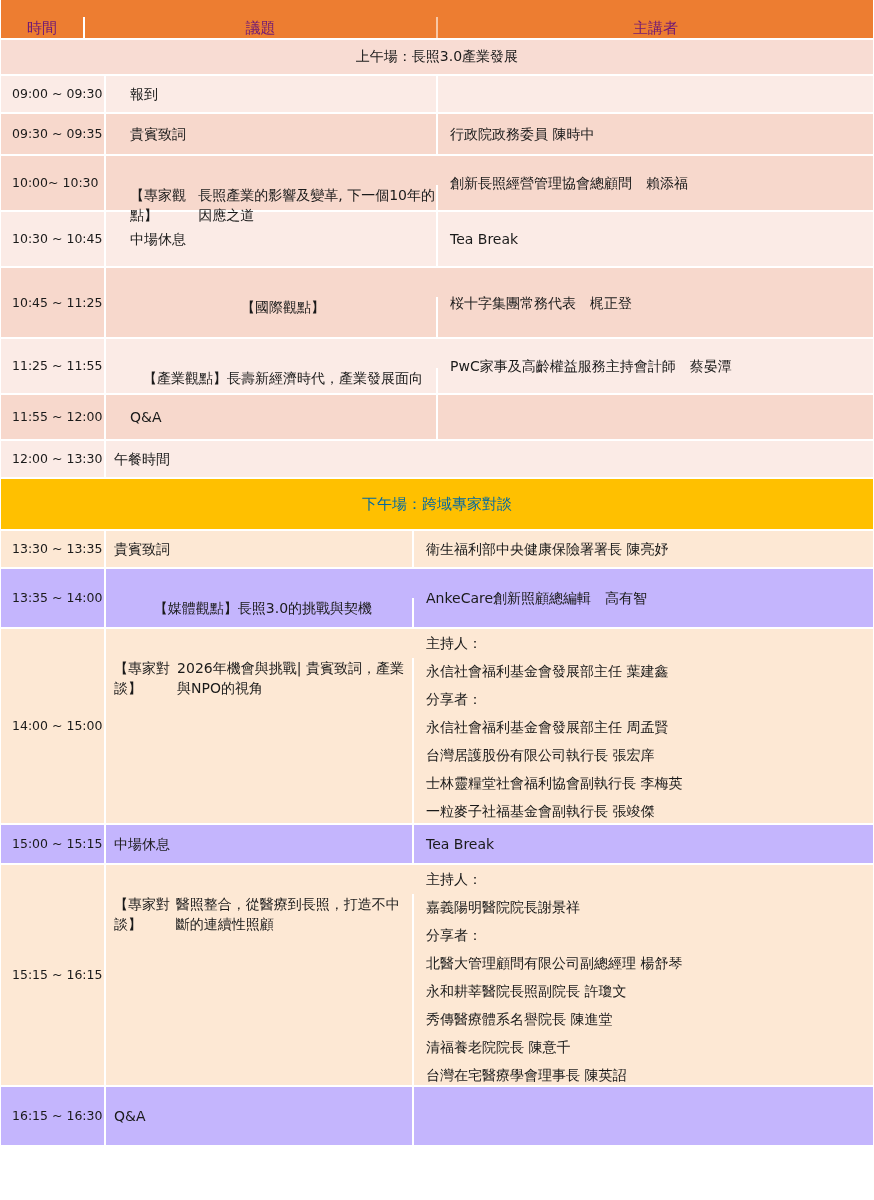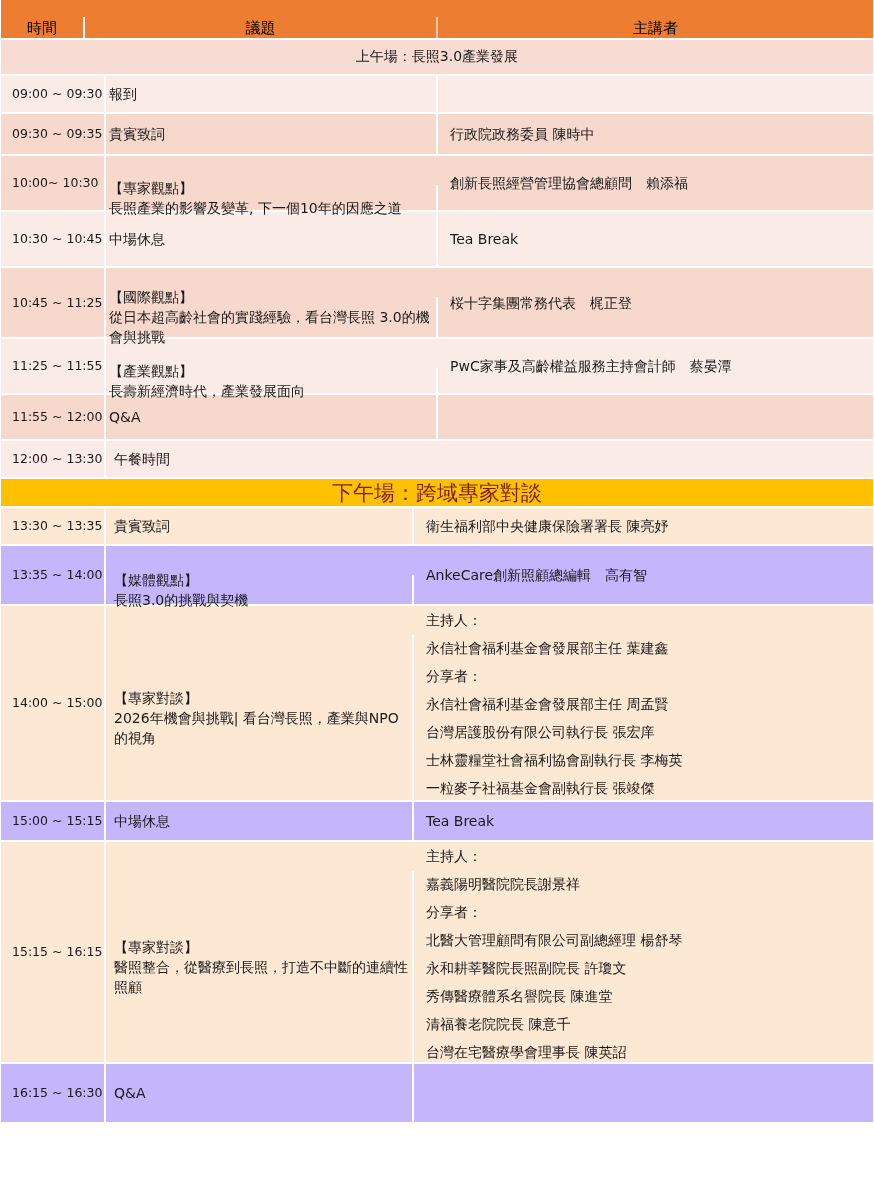--- a/index.html
+++ b/index.html
@@ -2,35 +2,35 @@
 <html><head>
 <meta charset="utf-8">
 <style>
   * { box-sizing: border-box; margin: 0; padding: 0; }
   html, body { width: 874px; height: 1200px; background: #ffffff; overflow: hidden; }
   body { font-family: "DejaVu Sans", "Liberation Sans", sans-serif; color: #1a1a1a; }
   .agenda { position: relative; width: 872px; margin-left: 1px; }
   .row { display: flex; border-bottom: 2px solid #ffffff; }
   .cell { display: flex; align-items: center; font-size: 14px; line-height: 20px; }
   .c-time { width: 105px; padding-left: 11px; font-size: 12.5px; white-space: nowrap; border-right: 2px solid #ffffff; }
-  .m .c-topic { width: 332px; padding-left: 3px; border-right: 2px solid #ffffff; }
+  .m .c-topic { width: 332px; padding-left: 24px; border-right: 2px solid #ffffff; }
   .a .c-topic { width: 308px; padding-left: 8px; border-right: 2px solid #ffffff; }
   .c-speaker { flex: 1; padding-left: 12px; }
   .header { height: 40px; background: #ed7d31; }
-  .header .cell { color: #000000; font-size: 15px; justify-content: center; padding-left: 0; margin-top: 17px; }
+  .header .cell { color: #701a75; font-size: 15px; justify-content: center; padding-left: 0; margin-top: 17px; }
   .header .c-time { width: 84px; padding-left: 0; }
   .header .c-topic { width: 353px; border-right: 2px solid #f8c7a5; }
   .session { justify-content: center; align-items: center; font-size: 14px; }
   .s-am { height: 36px; background: #f8dcd3; }
-  .s-pm { height: 29px; background: #ffc000; color: #7f1d1d; font-size: 21px; }
+  .s-pm { height: 52px; background: #ffc000; color: #0369a1; font-size: 15px; }
   .bg-a { background: #fbebe6; }
   .bg-b { background: #f7d8cc; }
   .bg-c { background: #fde8d4; }
   .bg-d { background: #c4b5fd; }
-  .multi { flex-direction: column; align-items: flex-start; justify-content: center; margin-top: 29px; }
+  .multi { flex-direction: row; align-items: flex-start; justify-content: center; margin-top: 29px; }
   .speakers { flex-direction: column; align-items: flex-start; }
   .speakers span { display: block; line-height: 28px; }
   .tag { display: block; }
 </style>
 </head>
 <body>
 
 <div class="agenda">
 
   <div class="row header">
@@ -61,21 +61,20 @@
   </div>
   <div class="row m bg-a" style="height:56px">
     <div class="cell c-time">10:30 ~ 10:45</div>
     <div class="cell c-topic">中場休息</div>
     <div class="cell c-speaker">Tea Break</div>
   </div>
   <div class="row m bg-b" style="height:71px">
     <div class="cell c-time">10:45 ~ 11:25</div>
     <div class="cell c-topic multi">
       <span class="tag">【國際觀點】</span>
-      <span>從日本超高齡社會的實踐經驗，看台灣長照 3.0的機會與挑戰</span>
     </div>
     <div class="cell c-speaker">桜十字集團常務代表　梶正登</div>
   </div>
   <div class="row m bg-a" style="height:56px">
     <div class="cell c-time">11:25 ~ 11:55</div>
     <div class="cell c-topic multi">
       <span class="tag">【產業觀點】</span>
       <span>長壽新經濟時代，產業發展面向</span>
     </div>
     <div class="cell c-speaker">PwC家事及高齡權益服務主持會計師　蔡晏潭</div>
@@ -102,21 +101,21 @@
     <div class="cell c-topic multi">
       <span class="tag">【媒體觀點】</span>
       <span>長照3.0的挑戰與契機</span>
     </div>
     <div class="cell c-speaker">AnkeCare創新照顧總編輯　高有智</div>
   </div>
   <div class="row a bg-c" style="height:196px">
     <div class="cell c-time">14:00 ~ 15:00</div>
     <div class="cell c-topic multi">
       <span class="tag">【專家對談】</span>
-      <span>2026年機會與挑戰| 看台灣長照，產業與NPO的視角</span>
+      <span>2026年機會與挑戰| 貴賓致詞，產業與NPO的視角</span>
     </div>
     <div class="cell c-speaker speakers">
       <span>主持人：</span>
       <span>永信社會福利基金會發展部主任 葉建鑫</span>
       <span>分享者：</span>
       <span>永信社會福利基金會發展部主任 周孟賢</span>
       <span>台灣居護股份有限公司執行長 張宏庠</span>
       <span>士林靈糧堂社會福利協會副執行長 李梅英</span>
       <span>一粒麥子社福基金會副執行長 張竣傑</span>
     </div>

